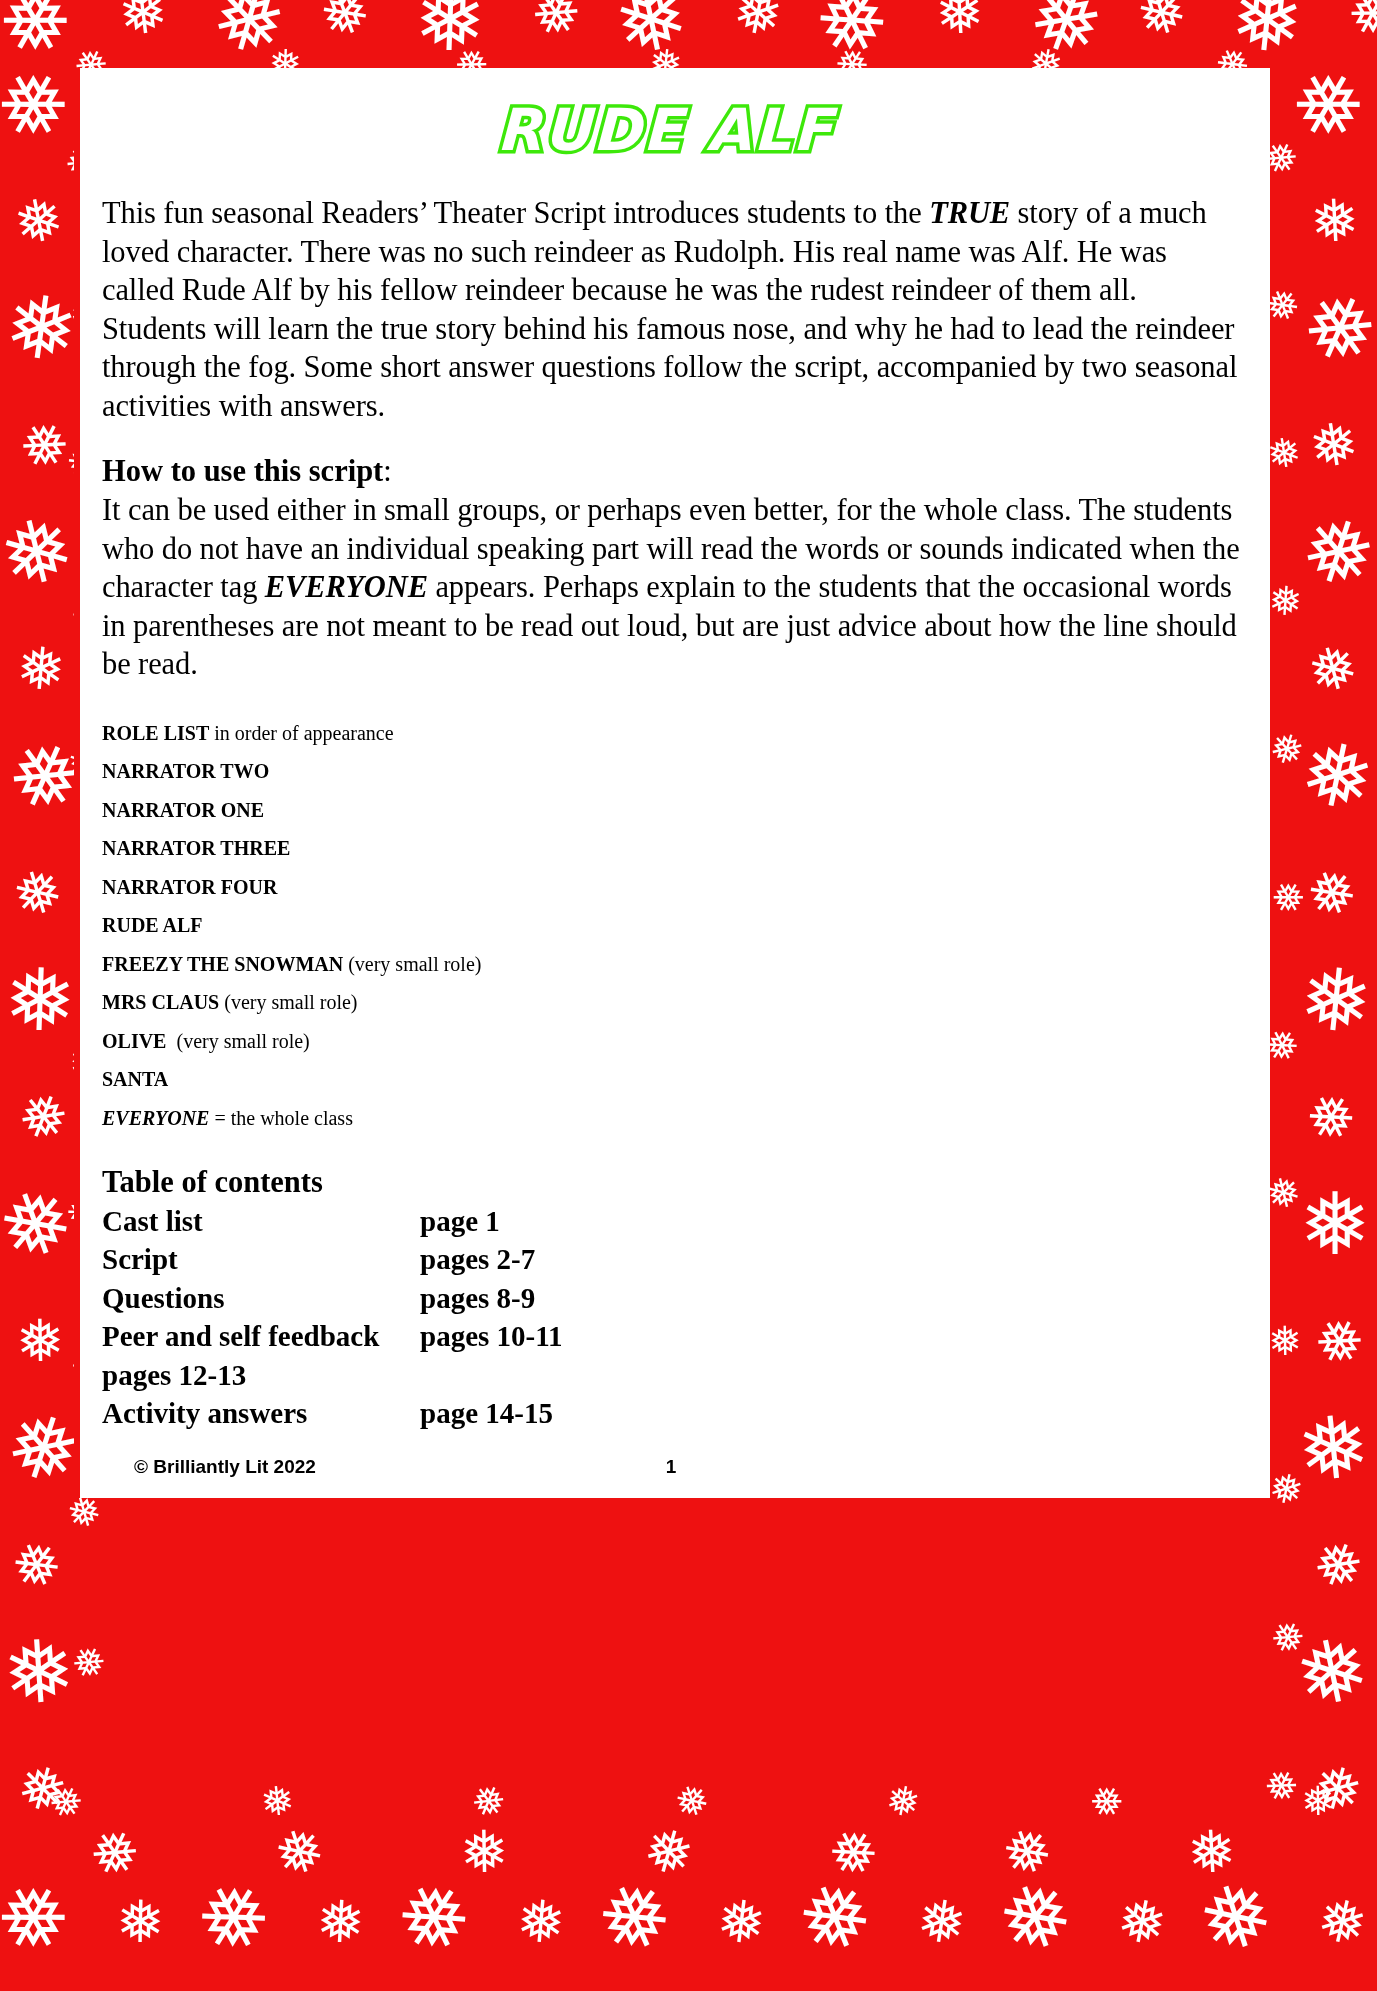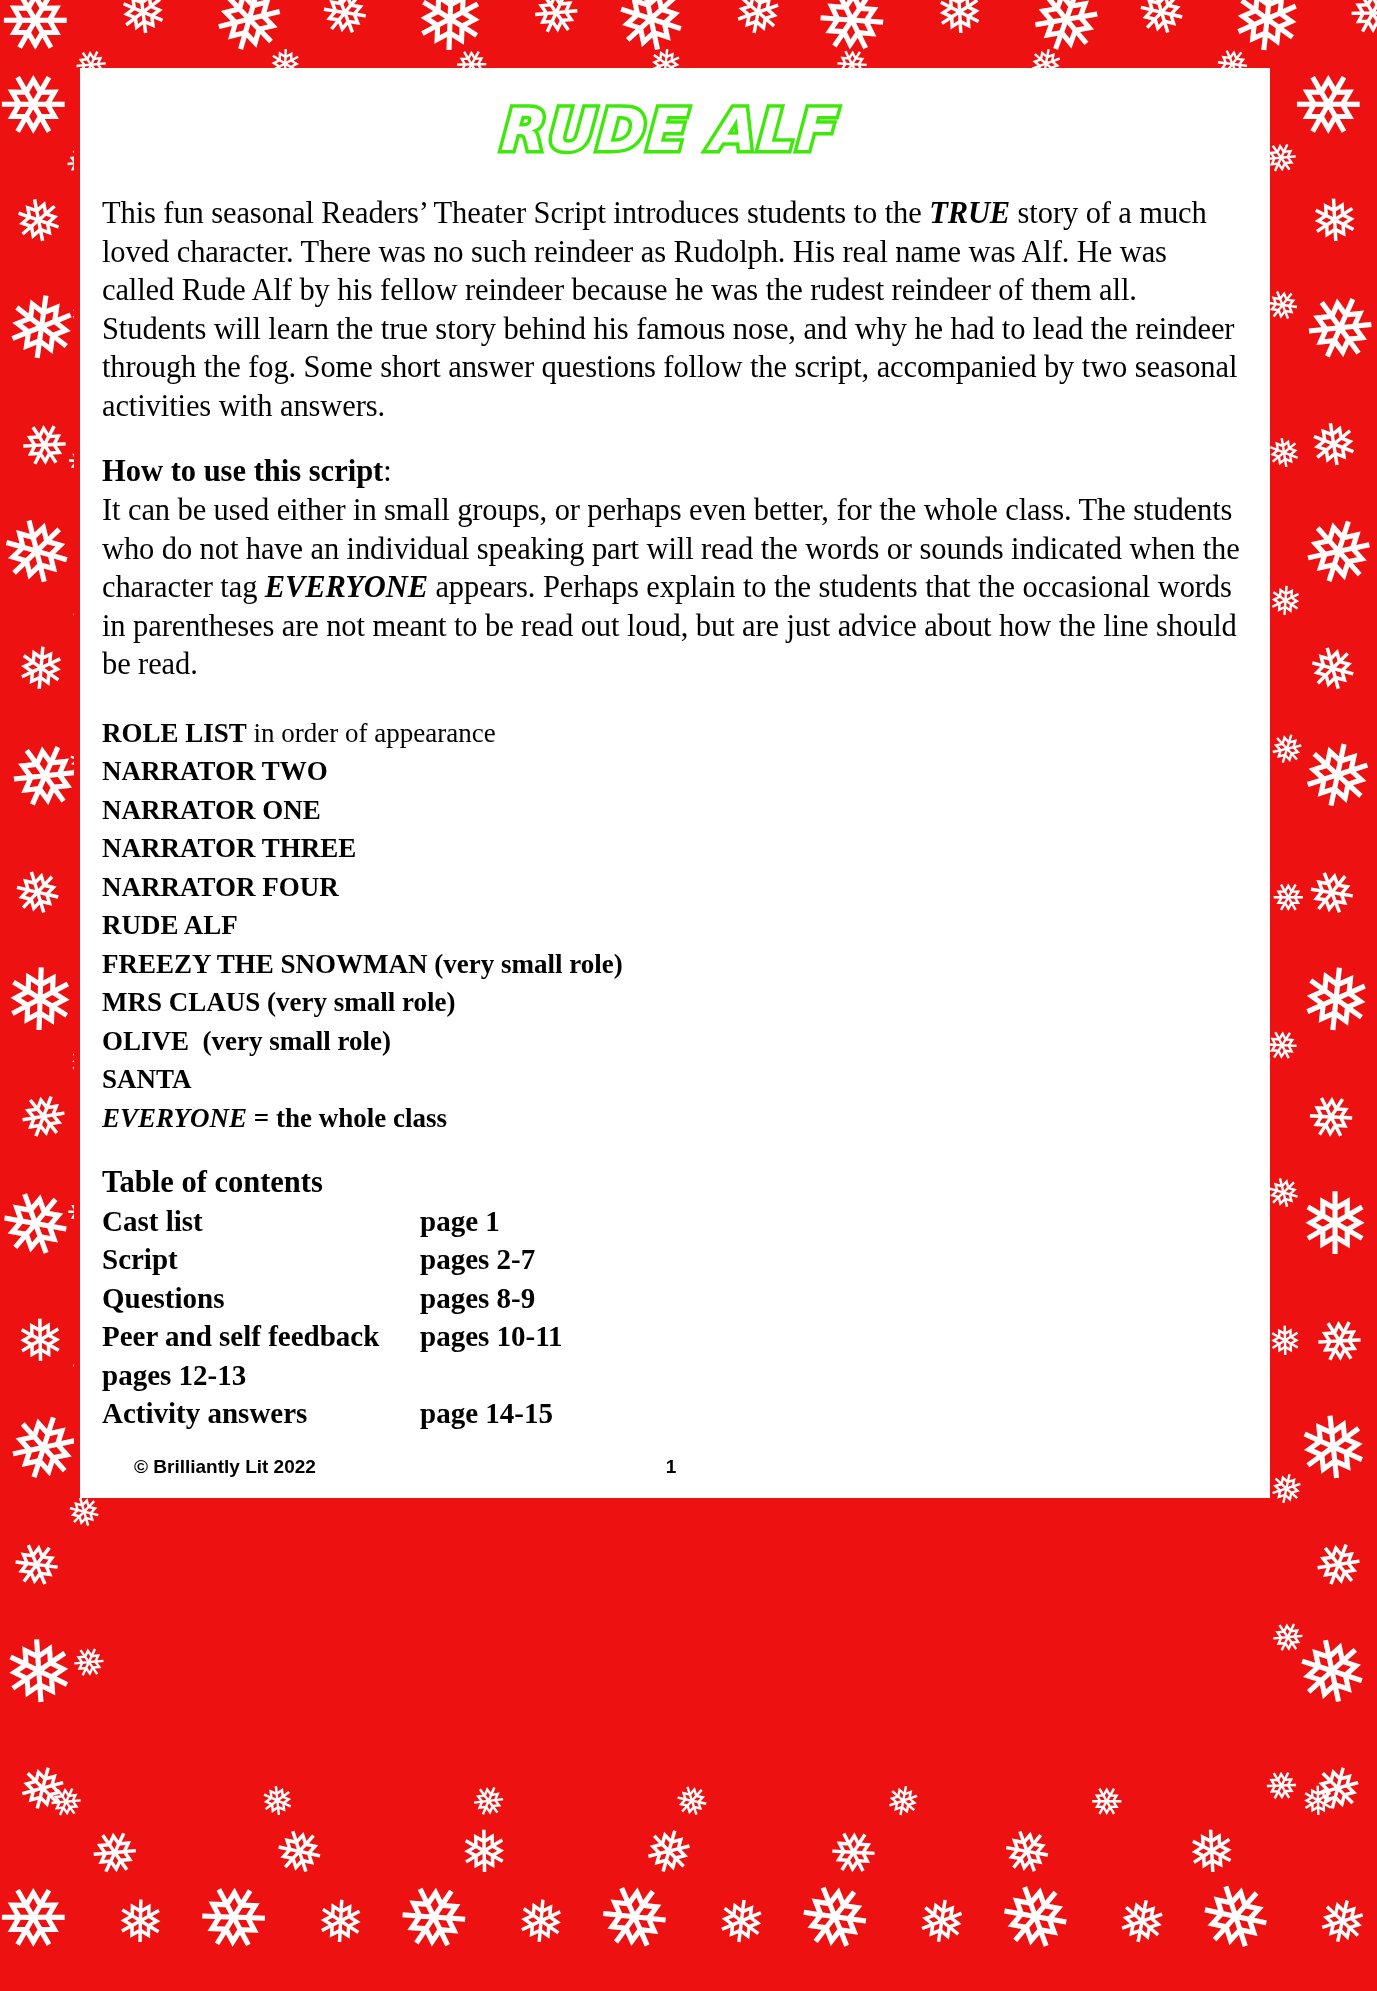--- a/index.html
+++ b/index.html
@@ -91,26 +91,26 @@
 
   #howto-heading {
     font-size:30.5px;
     line-height:40px;
     font-family:"Liberation Serif", serif;
   }
 
   
   #role-list { margin-top:4px; }
   .role-line {
-    font-size:27px;
+    font-size:20px;
     line-height:38.5px;
     white-space:pre;
   }
   .role-name { font-weight:bold; }
-  .role-note { font-weight:bold;margin-top:20px; }
+  .role-note { font-weight:normal;margin-top:20px; }
 
   
   #toc { margin-top:0; }
   #toc-heading {
     font-weight:bold;
     font-size:30.5px;
     line-height:38.5px;
   }
   .toc-row {
     display:flex;

